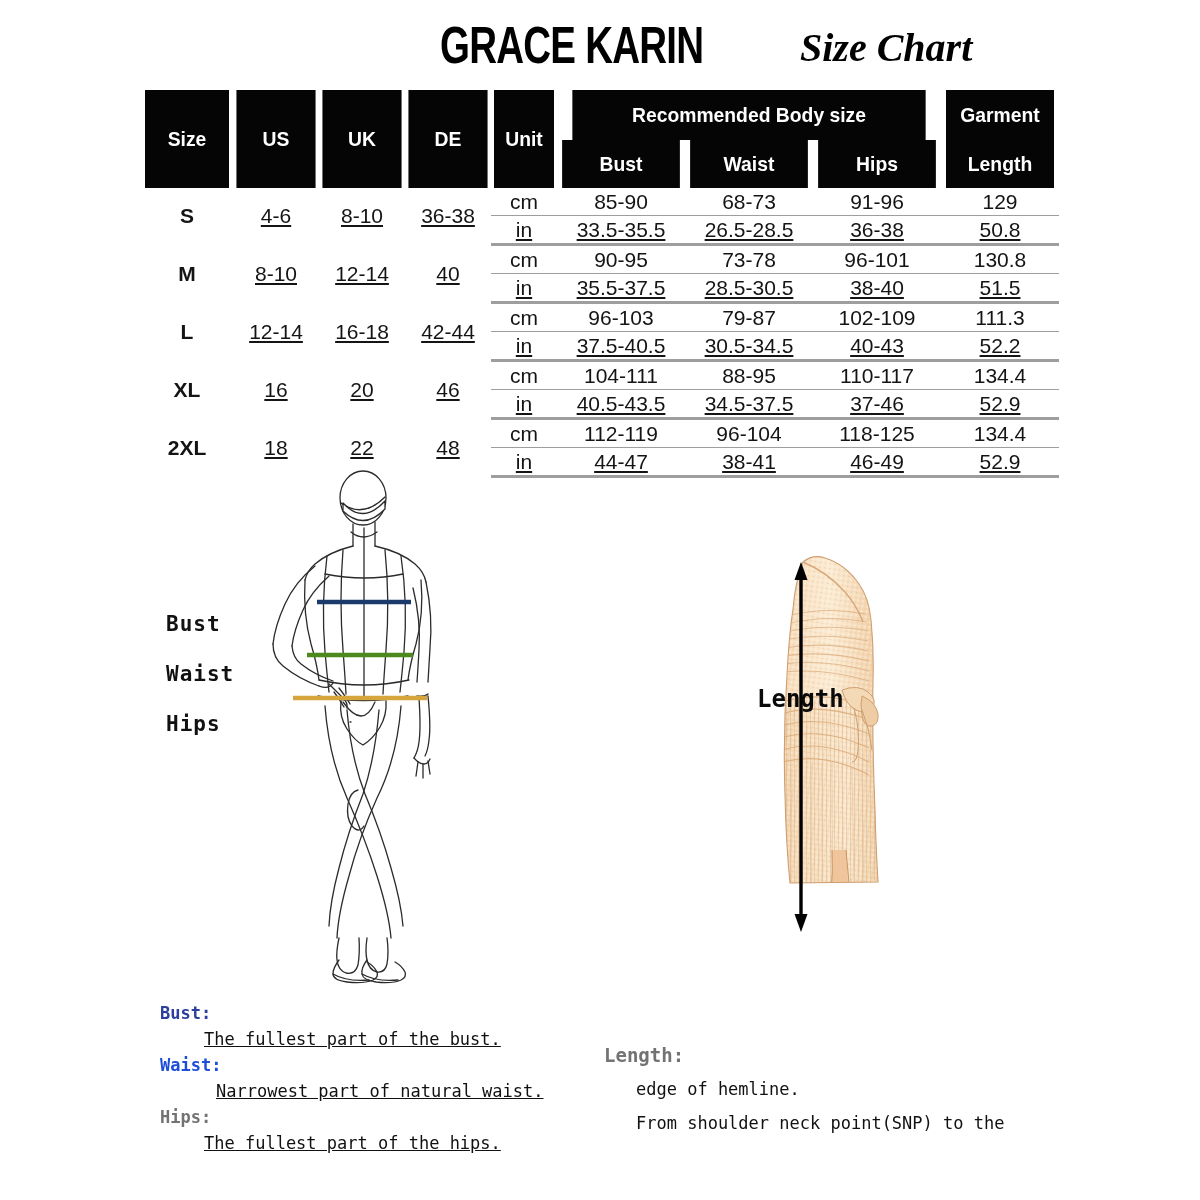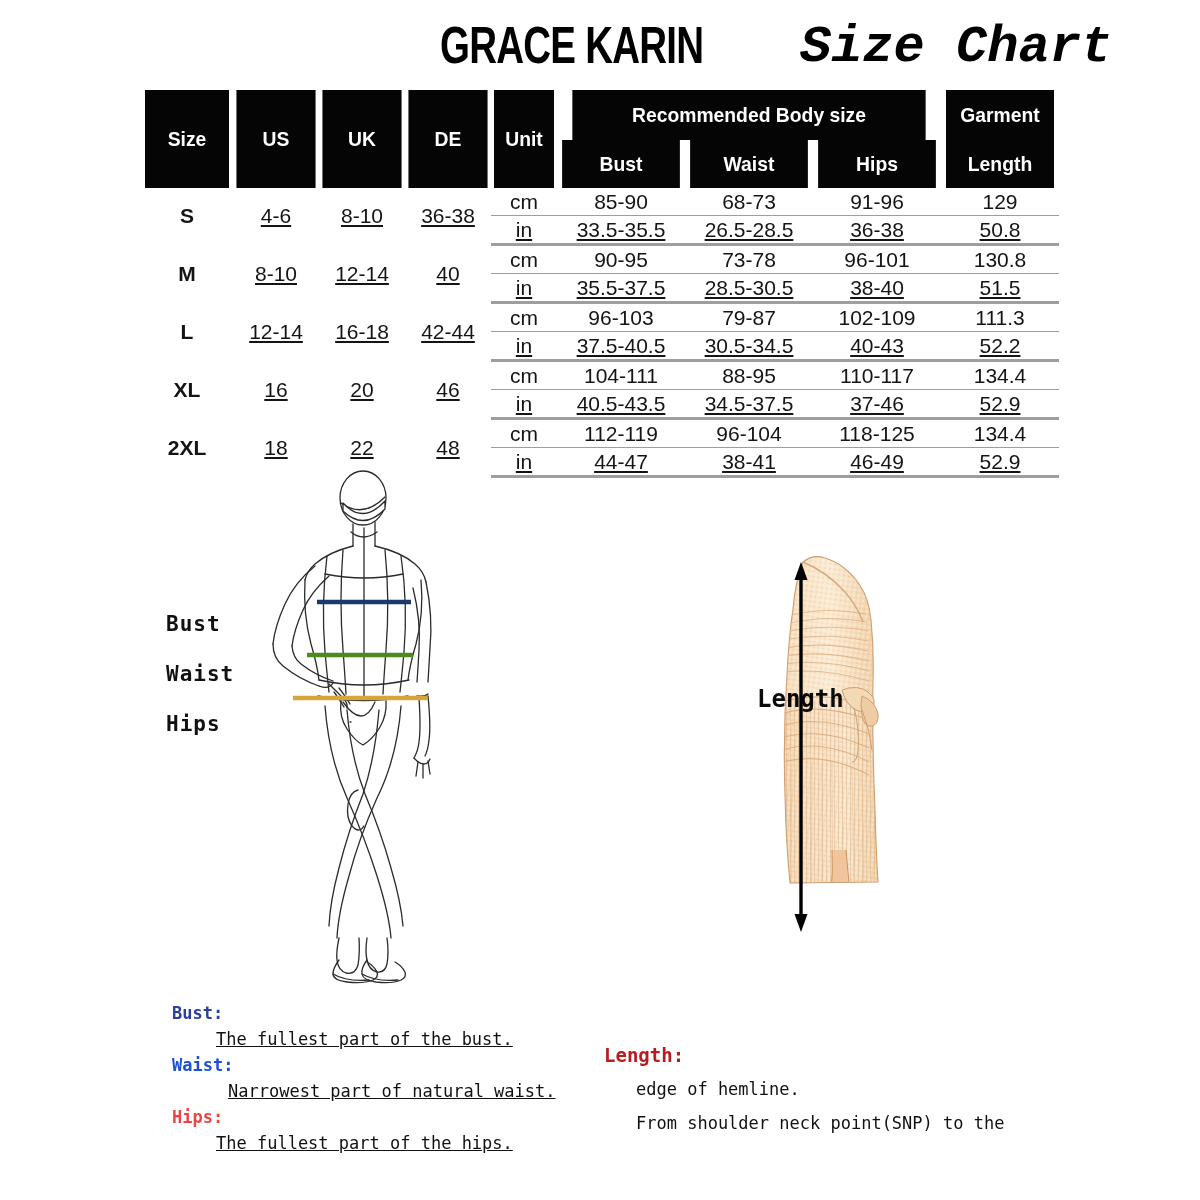--- a/index.html
+++ b/index.html
@@ -22,24 +22,24 @@
     font-size:52px;
     letter-spacing:-1px;
     transform:scaleX(0.74);
     transform-origin:left top;
     color:#000;
     white-space:nowrap;
     line-height:58px;
   }
   #size-chart-title{
     position:absolute; left:800px; top:14px;
-    font-family:Liberation Mono, monospace;
+    font-family:Liberation Serif, serif;
     font-style:italic;
     font-weight:700;
-    font-size:52px;
+    font-size:40px;
     color:#000;
     white-space:nowrap;
     line-height:52px;
   }
 
   
   #size-table{
     position:absolute;
     left:141px; top:90px;
     width:918px;
@@ -124,38 +124,37 @@
     z-index:6;
   }
 
   
   #legend-left{
     position:absolute; left:160px; top:1000px; width:430px;
     font-family:"DejaVu Sans Mono", monospace;
     font-size:17px;
     line-height:26px;
     color:#111;
-    margin-left:12px;
   }
   #legend-left .term{ font-weight:700; }
   #legend-left .term-bust{ color:#2d3f9e; }
   #legend-left .term-waist{ color:#1d4ed8; }
-  #legend-left .term-hips{ color:#ef4444; }
+  #legend-left .term-hips{ color:#737373; }
   #legend-left .desc{ display:block; padding-left:44px; color:#111;text-decoration:underline; }
   #legend-left .desc.indent2{ padding-left:56px; }
 
   
   #legend-right{
     position:absolute; left:604px; top:1038px; width:480px;
     font-family:"DejaVu Sans Mono", monospace;
     font-size:17px;
     line-height:34px;
     color:#111;
   }
-  #legend-right .term{ font-weight:700; color:#b91c1c; font-size:19px; }
+  #legend-right .term{ font-weight:700; color:#737373; font-size:19px; }
   #legend-right .desc{ display:block; padding-left:32px; }
 
   
   #croquis-svg, #dress-svg{
     position:absolute;
   }
   #croquis-svg{ left:255px; top:470px; }
   #dress-svg{ left:758px; top:550px; }
 </style>
 </head>

